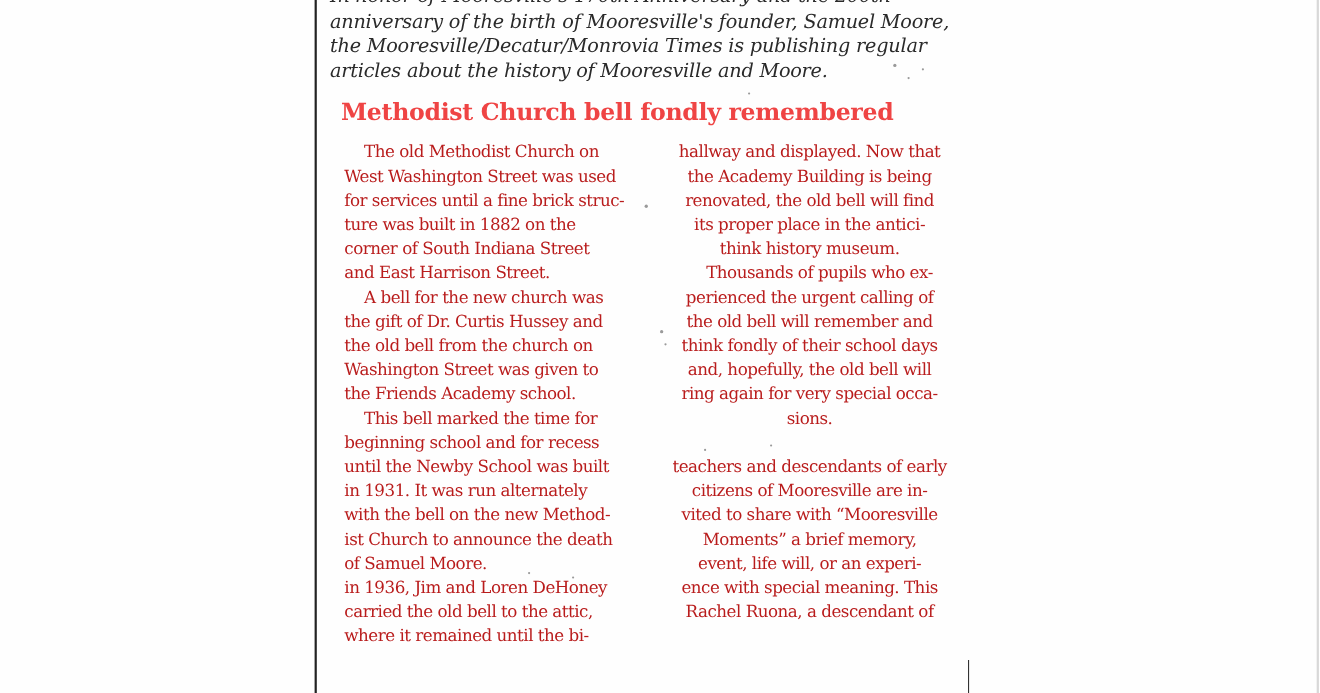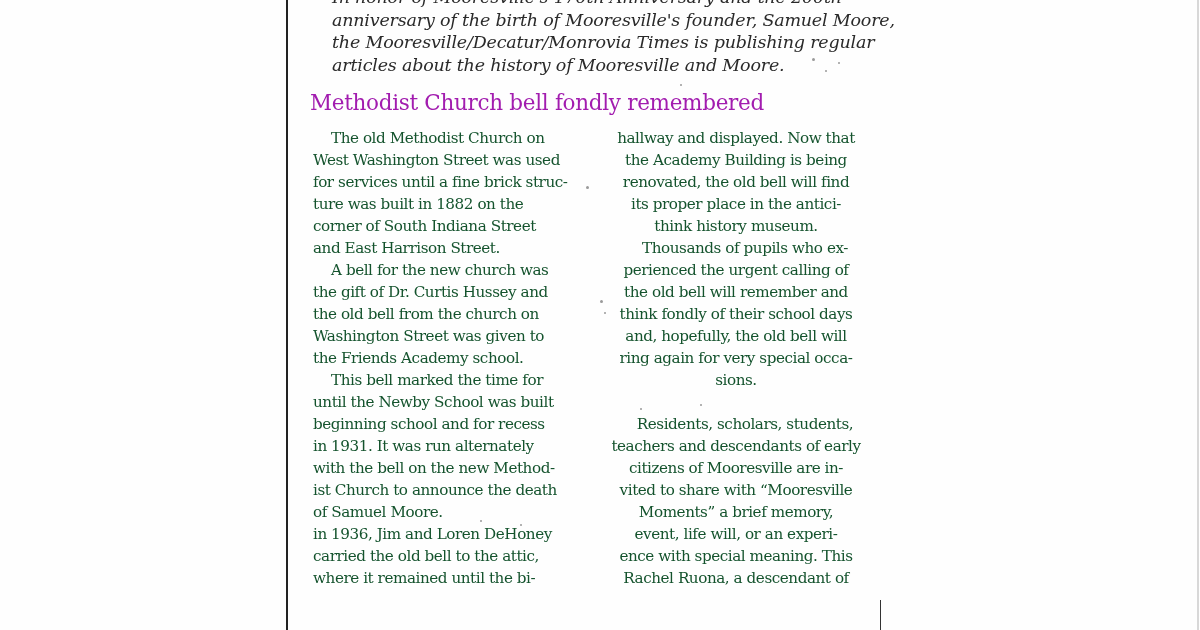--- a/index.html
+++ b/index.html
@@ -43,40 +43,40 @@
       position: absolute;
       left: 300px; top: -14px;
       width: 570px;
       font-family: "DejaVu Serif", serif;
       font-style: italic;
       font-size: 17.5px;
       line-height: 22.5px;
       color: #2a2a2a;
       letter-spacing: -0.2px;
     }
-    .intro .line { display: block; white-space: nowrap; margin-left: 32px; }
+    .intro .line { display: block; white-space: nowrap; }
     .headline {
       position: absolute;
       left: 310px; top: 89px;
       width: 560px;
       font-family: "DejaVu Serif", serif;
-      font-weight: normal;
+      font-weight: bold;
       font-size: 21.5px;
       line-height: 28px;
-      color: #a21caf;
+      color: #ef4444;
       white-space: nowrap;
       letter-spacing: -0.3px;
     }
     .column {
       position: absolute;
       top: 127px;
       font-family: "DejaVu Serif", serif;
       font-size: 15.2px;
       line-height: 22px;
-      color: #14532d;
+      color: #b91c1c;
       letter-spacing: -0.45px;
     }
     .col-left { left: 313px; width: 270px; }
     .col-right { left: 605px; width: 262px; text-align: center; }
     .column .line { display: block; white-space: nowrap; }
     .column .gap { display: block; height: 22px; }
     .column .indent { padding-left: 18px; }
     .speck {
       position: absolute;
       background: #9a9a9a;
@@ -107,22 +107,22 @@
     <span class="line">for services until a fine brick struc-</span>
     <span class="line">ture was built in 1882 on the</span>
     <span class="line">corner of South Indiana Street</span>
     <span class="line">and East Harrison Street.</span>
     <span class="line indent">A bell for the new church was</span>
     <span class="line">the gift of Dr. Curtis Hussey and</span>
     <span class="line">the old bell from the church on</span>
     <span class="line">Washington Street was given to</span>
     <span class="line">the Friends Academy school.</span>
     <span class="line indent">This bell marked the time for</span>
+    <span class="line">beginning school and for recess</span>
     <span class="line">until the Newby School was built</span>
-    <span class="line">beginning school and for recess</span>
     <span class="line">in 1931. It was run alternately</span>
     <span class="line">with the bell on the new Method-</span>
     <span class="line">ist Church to announce the death</span>
     <span class="line">of Samuel Moore.</span>
     <span class="line">in 1936, Jim and Loren DeHoney</span>
     <span class="line">carried the old bell to the attic,</span>
     <span class="line">where it remained until the bi-</span>
   </div>
 
   <div class="column col-right">
@@ -132,21 +132,20 @@
     <span class="line">its proper place in the antici-</span>
     <span class="line">think history museum.</span>
     <span class="line indent">Thousands of pupils who ex-</span>
     <span class="line">perienced the urgent calling of</span>
     <span class="line">the old bell will remember and</span>
     <span class="line">think fondly of their school days</span>
     <span class="line">and, hopefully, the old bell will</span>
     <span class="line">ring again for very special occa-</span>
     <span class="line">sions.</span>
     <span class="gap"></span>
-    <span class="line indent">Residents, scholars, students,</span>
     <span class="line">teachers and descendants of early</span>
     <span class="line">citizens of Mooresville are in-</span>
     <span class="line">vited to share with “Mooresville</span>
     <span class="line">Moments” a brief memory,</span>
     <span class="line">event, life will, or an experi-</span>
     <span class="line">ence with special meaning. This</span>
     <span class="line">Rachel Ruona, a descendant of</span>
   </div>
 
   <div class="speck" style="left:812px;top:58px;width:3px;height:3px;"></div>

